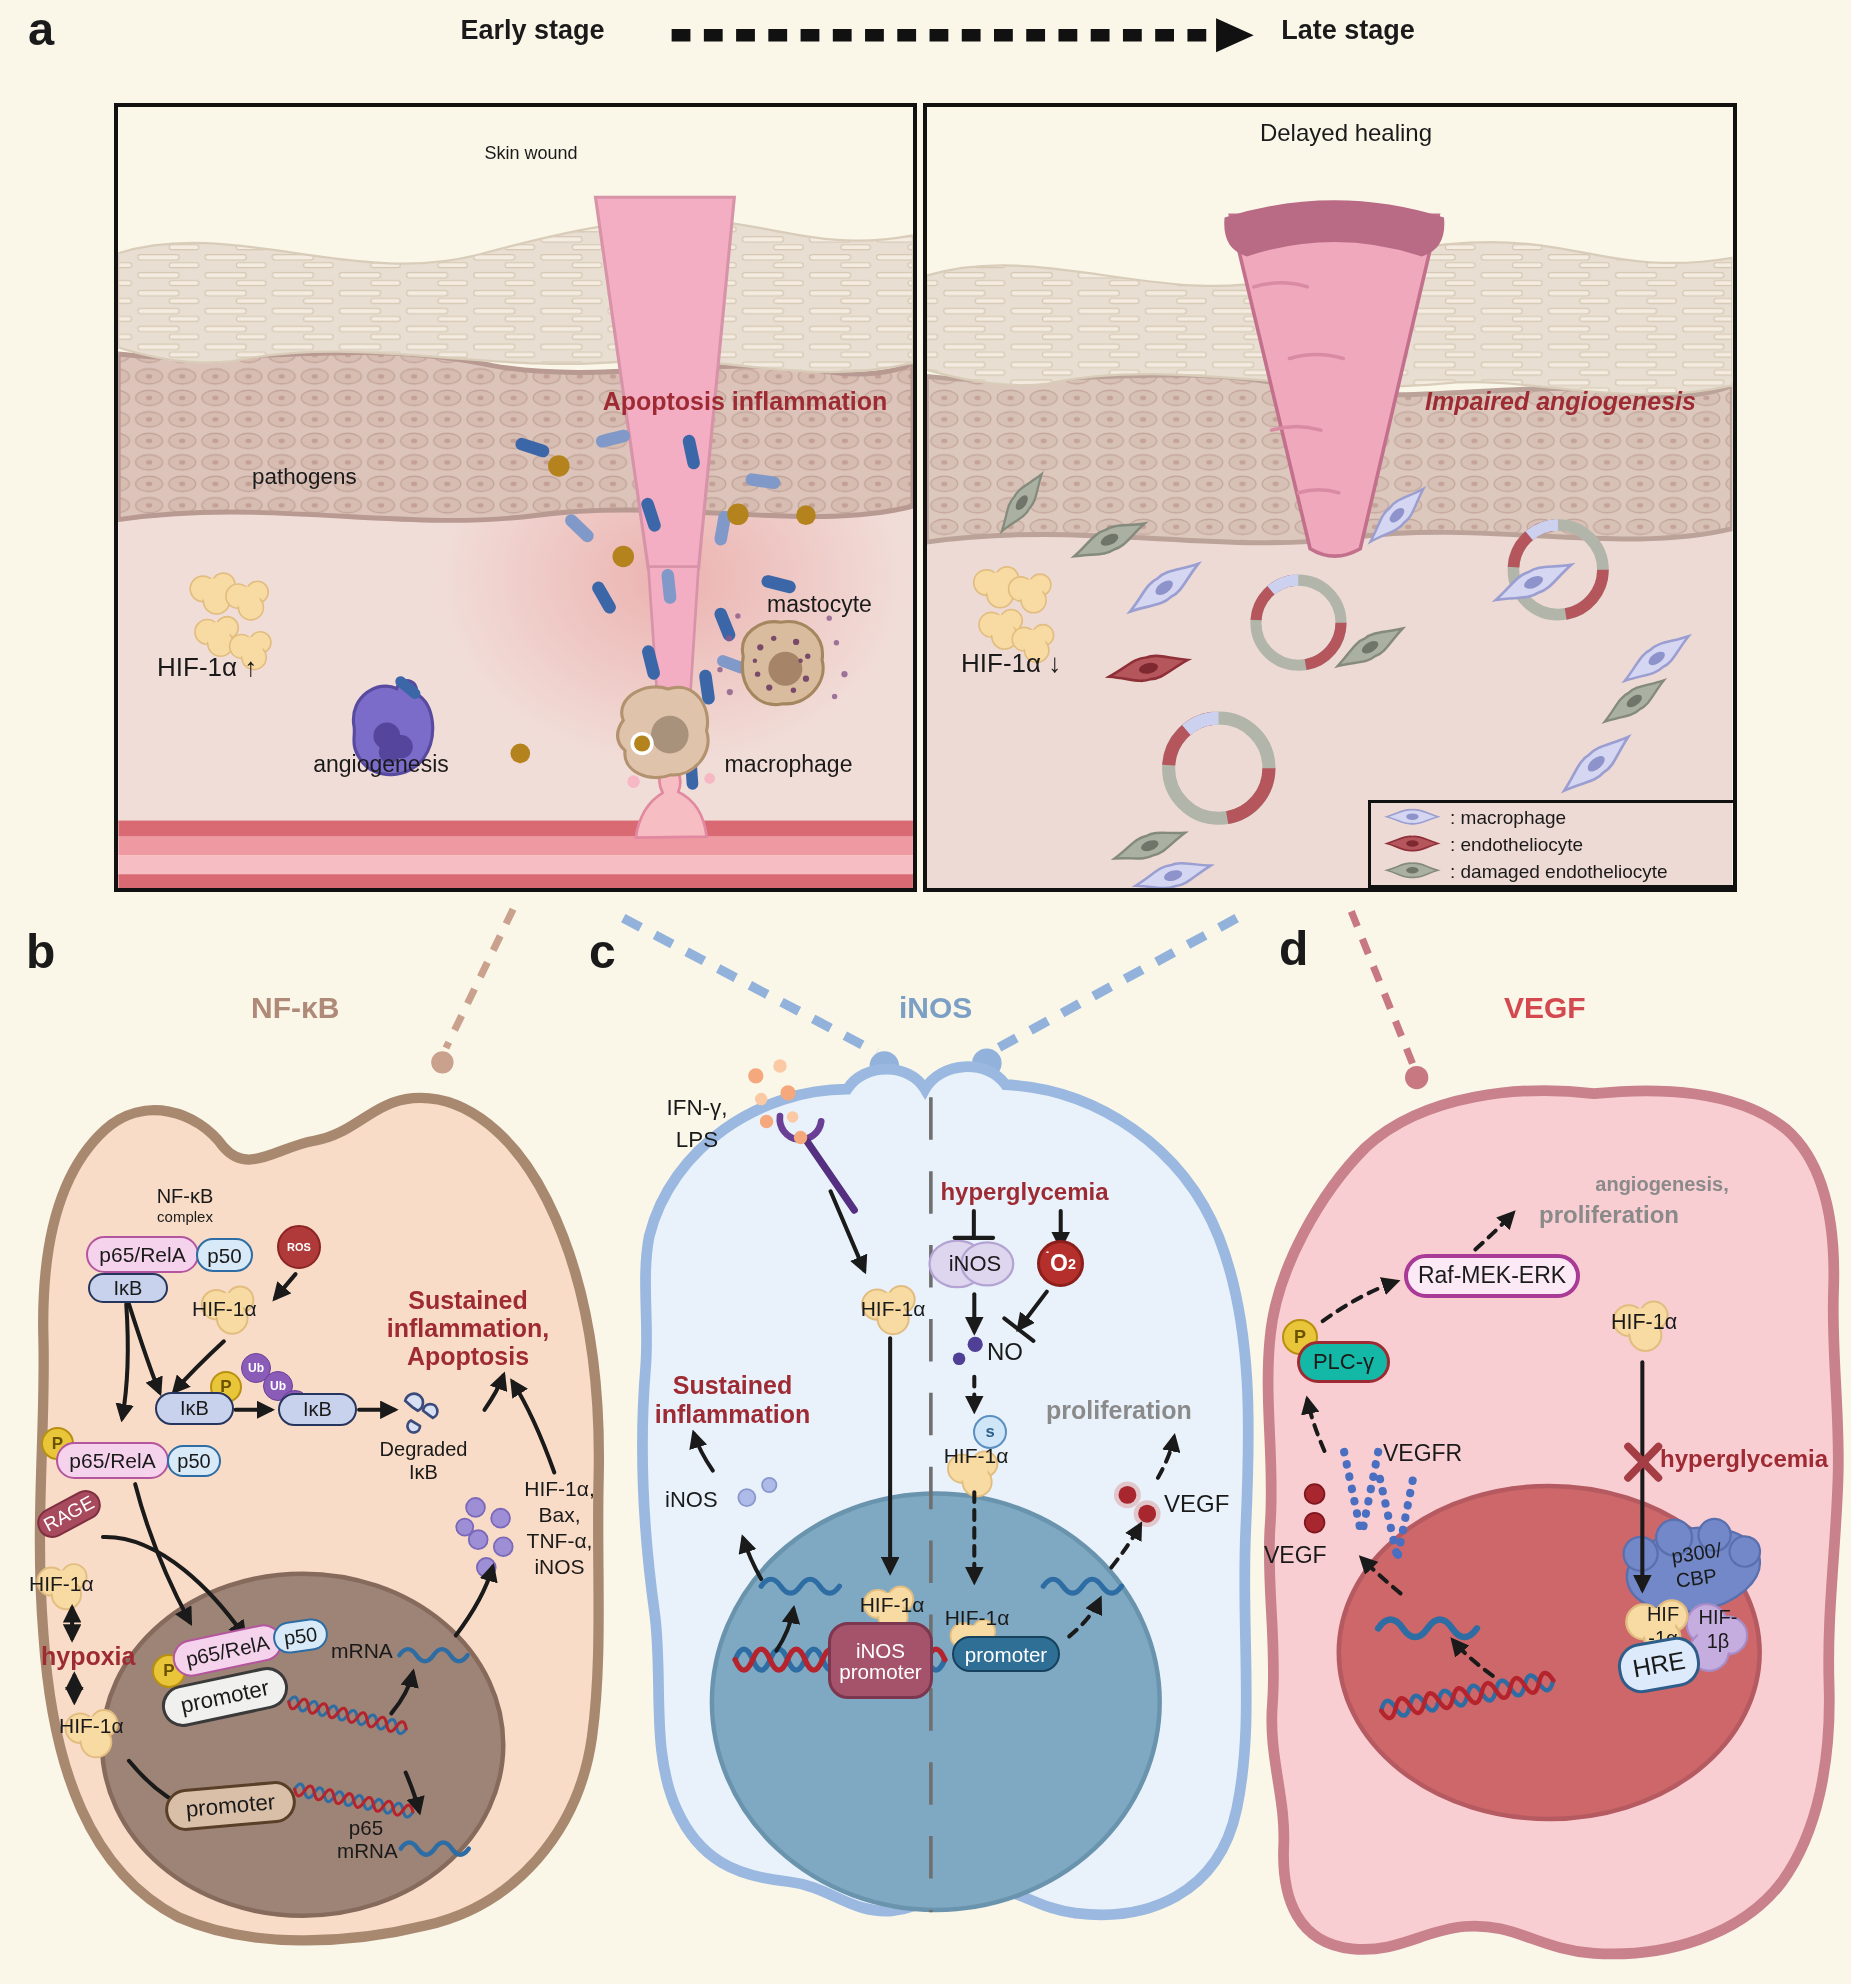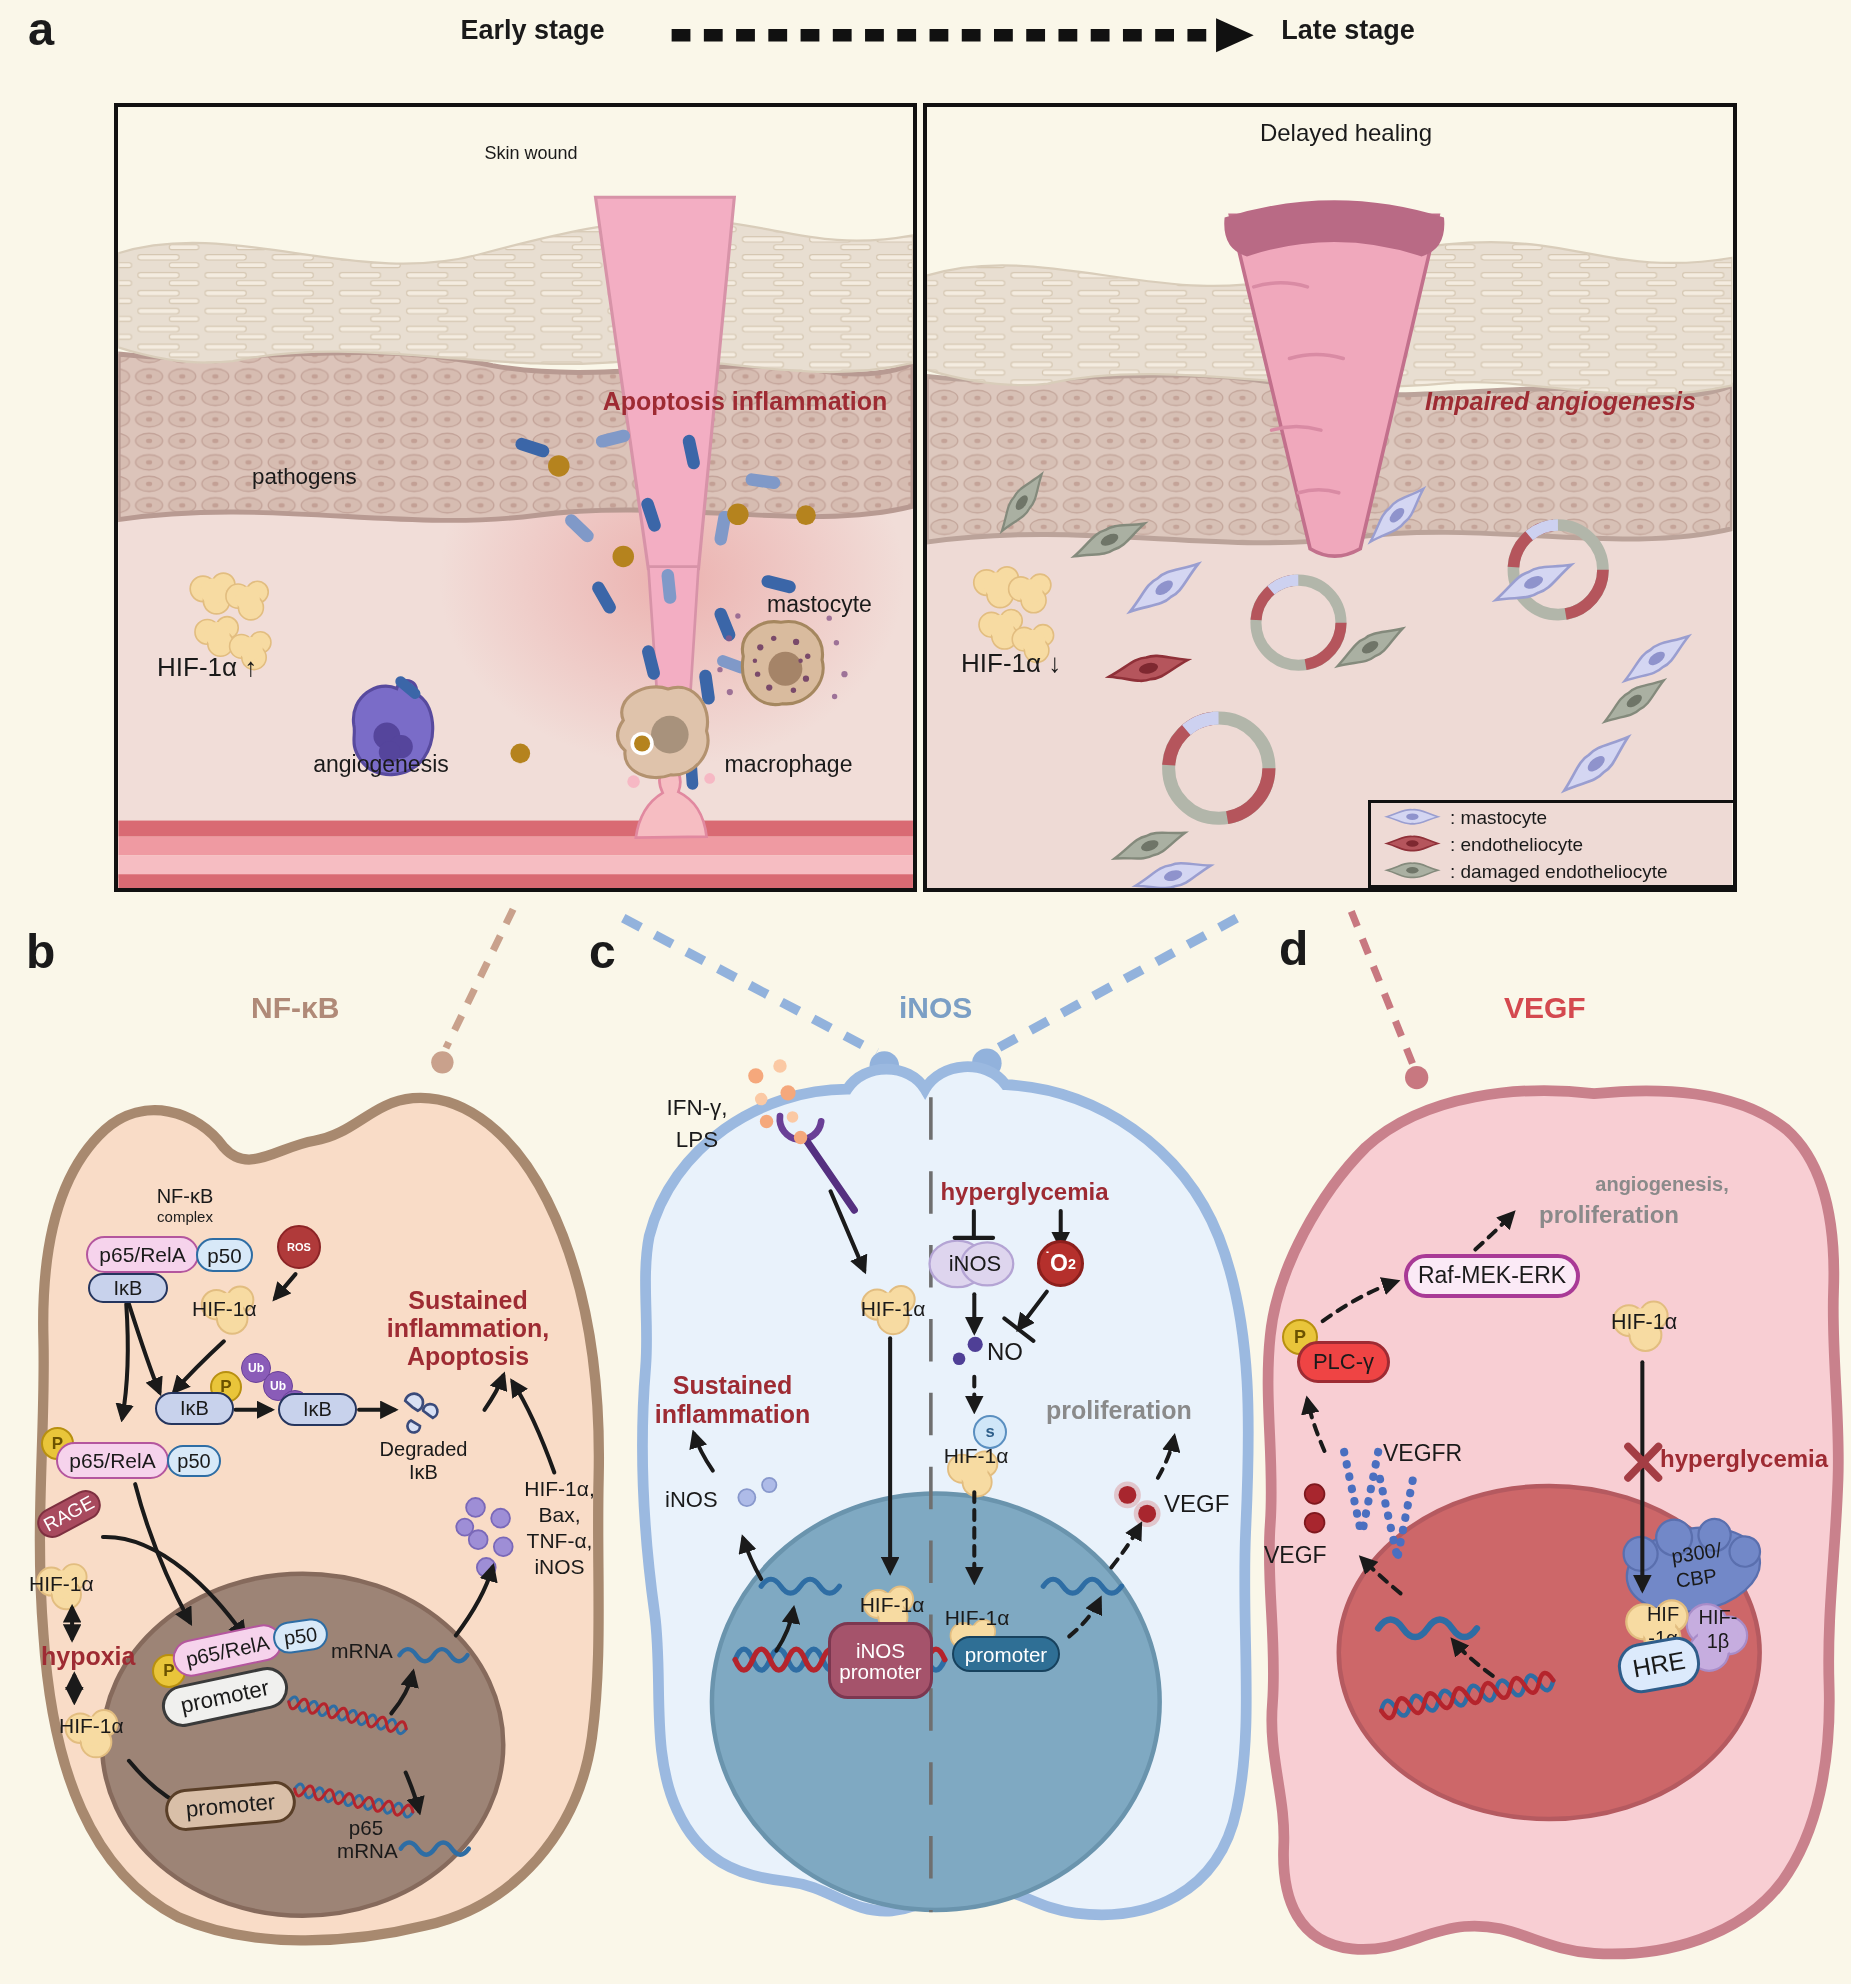--- a/index.html
+++ b/index.html
@@ -415,21 +415,21 @@
 <div class="L b dr c" style="left:584px;top:388px;width:322px;font-size:25px;">Apoptosis inflammation</div>
 <div class="L" style="left:252px;top:465px;font-size:22.4px;">pathogens</div>
 <div class="L" style="left:157px;top:653px;font-size:26px;">HIF-1α ↑</div>
 <div class="L c" style="left:296px;top:752px;width:170px;font-size:23px;">angiogenesis</div>
 <div class="L c" style="left:690px;top:752px;width:197px;font-size:23px;">macrophage</div>
 <div class="L" style="left:767px;top:592px;font-size:23px;">mastocyte</div>
 
 <div class="L c" style="left:1234px;top:120px;width:224px;font-size:24px;">Delayed healing</div>
 <div class="L b dr c" style="left:1406px;top:388px;width:309px;font-size:25px;font-style:italic;">Impaired angiogenesis</div>
 <div class="L" style="left:961px;top:649px;font-size:26px;">HIF-1α ↓</div>
-<div class="L" style="left:1450px;top:808px;font-size:19px;">: mastocyte</div>
+<div class="L" style="left:1450px;top:808px;font-size:19px;">: macrophage</div>
 <div class="L" style="left:1450px;top:835px;font-size:19px;">: endotheliocyte</div>
 <div class="L" style="left:1450px;top:862px;font-size:19px;">: damaged endotheliocyte</div>
 <svg class="art" style="left:1382px;top:804px;" width="67" height="83" viewBox="0 0 150 185">
   <use href="#spindleF" transform="translate(68,28) scale(0.92)"></use>
   <use href="#spindleE" transform="translate(68,88) scale(0.92)"></use>
   <use href="#spindleD" transform="translate(68,148) scale(0.92)"></use>
 </svg>
 
 <div class="L b" style="left:26px;top:926px;font-size:48px;">b</div>
 <div class="L b" style="left:251px;top:992px;font-size:30px;color:#b08a78;">NF-κB</div>
@@ -544,21 +544,21 @@
 <div class="L b" style="left:1279px;top:923px;font-size:48px;">d</div>
 <div class="L b" style="left:1504px;top:992px;font-size:30px;color:#d4494f;">VEGF</div>
 <div class="L b gy c" style="left:1558px;top:1174px;width:208px;font-size:20px;">angiogenesis,</div>
 <div class="L b gy c" style="left:1505px;top:1202px;width:208px;font-size:24px;">proliferation</div>
 <div class="pill" style="left:1404px;top:1254px;width:176px;height:44px;background:#fbeaf6;border:4px solid #a93a96;font-size:23px;">
       <span>Raf-MEK-ERK</span>
     </div>
 <div class="circ" style="left:1282px;top:1319px;width:36px;height:36px;background:#e9c53a;border:2.2px solid #b89010;color:#6b5200;font-size:18px;">
       <span>P</span>
     </div>
-<div class="pill" style="left:1297px;top:1341px;width:93px;height:42px;background:#ef4444;border:3.6px solid #9e2b33;font-size:22px;text-align:right;">
+<div class="pill" style="left:1297px;top:1341px;width:93px;height:42px;background:#14b8a6;border:3.6px solid #9e2b33;font-size:22px;text-align:right;">
       <span>PLC-γ</span>
     </div>
 <div class="L c" style="left:1599px;top:1311px;width:90px;font-size:21.5px;">HIF-1α</div>
 <div class="L" style="left:1383px;top:1441px;font-size:23px;">VEGFR</div>
 <div class="L" style="left:1264px;top:1543px;font-size:23px;">VEGF</div>
 <div class="L b dr" style="left:1660px;top:1446px;font-size:24px;">hyperglycemia</div>
 <div class="L c" style="left:1654px;top:1543px;width:85px;font-size:20px;transform:rotate(-8deg);">p300/</div>
 <div class="L c" style="left:1654px;top:1568px;width:85px;font-size:20px;transform:rotate(-8deg);">CBP</div>
 <div class="L c" style="left:1635px;top:1604px;width:56px;font-size:20px;">HIF</div>
 <div class="L c" style="left:1635px;top:1628px;width:56px;font-size:20px;">-1α</div>

